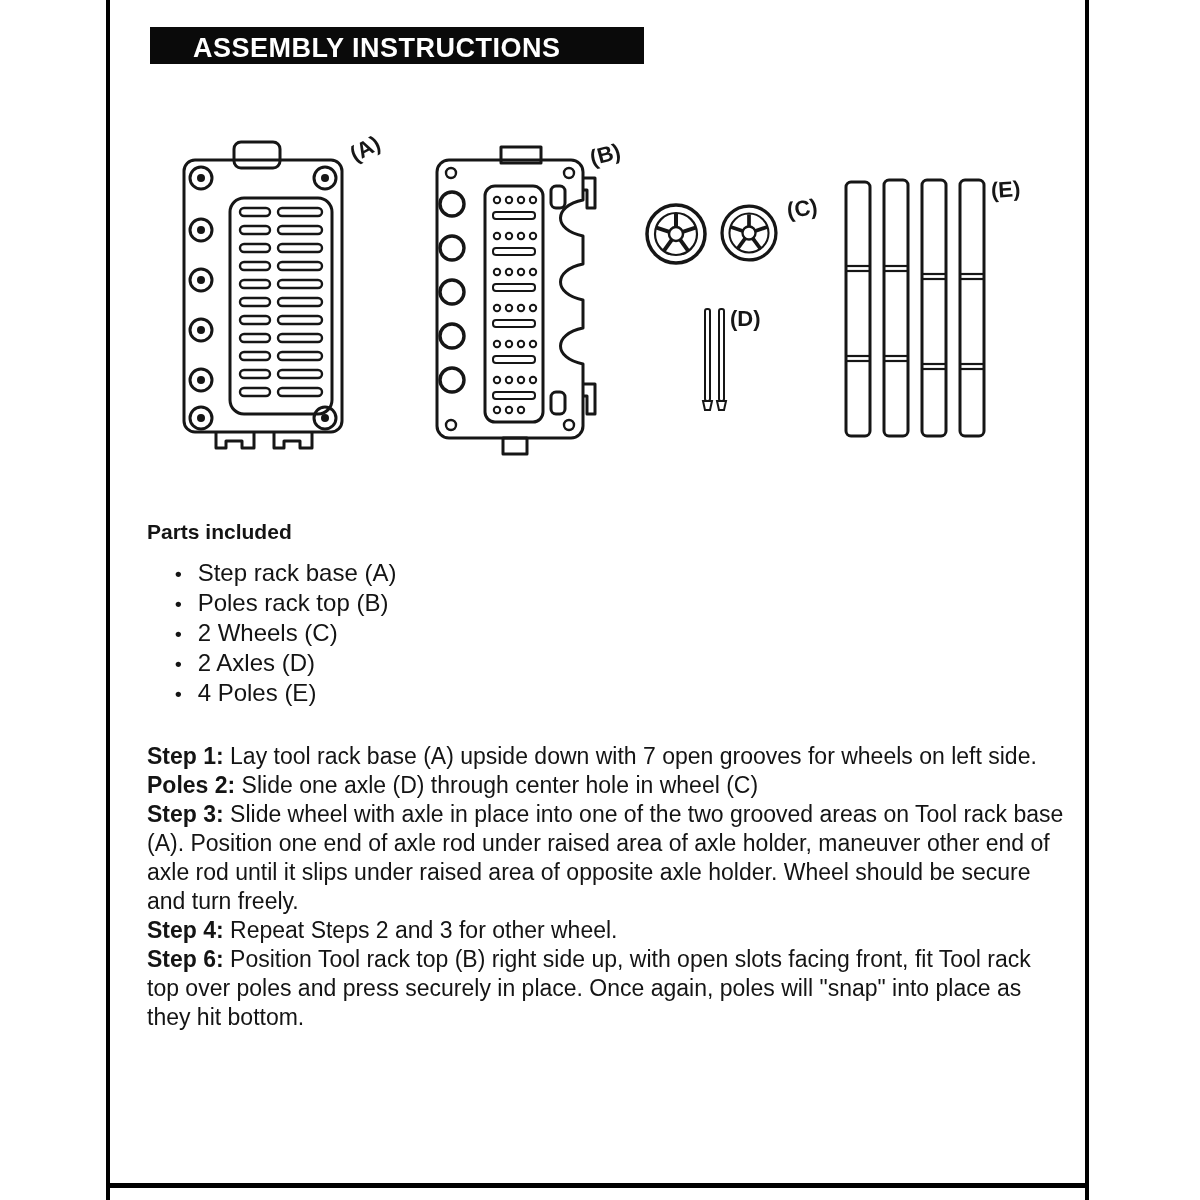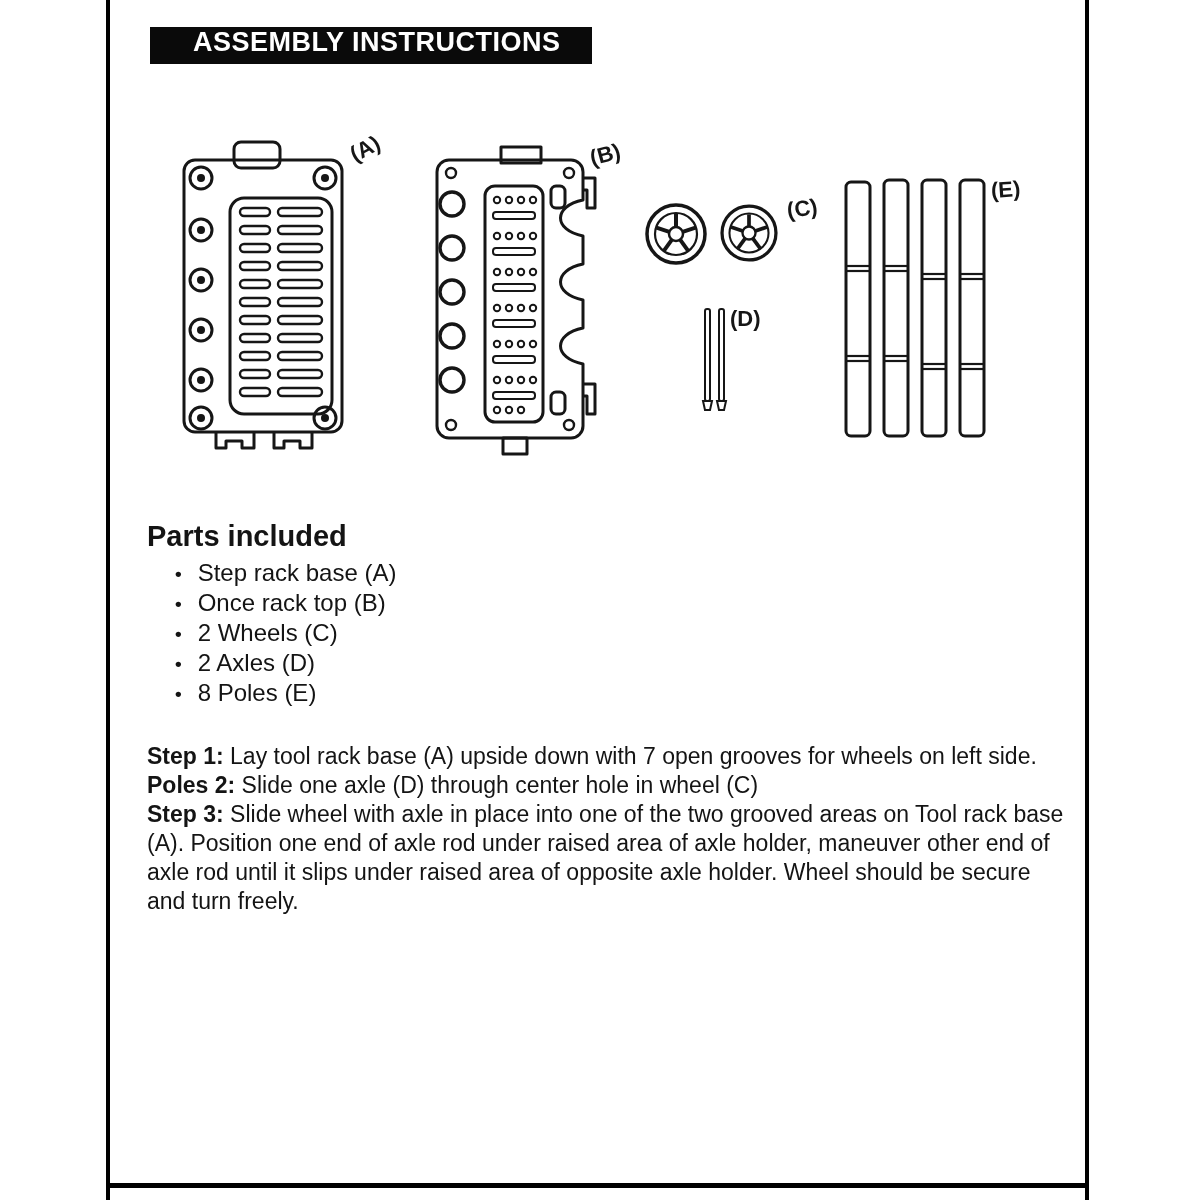--- a/index.html
+++ b/index.html
@@ -2,28 +2,28 @@
 <html><head>
 <meta charset="utf-8">
 <style>
   html,body{margin:0;padding:0;background:#fff;}
   .page{
     position:relative;width:1200px;height:1200px;background:#ffffff;
     font-family:"Liberation Sans",sans-serif;color:#141414;overflow:hidden;
   }
   .vline,.hline{position:absolute;background:#000;}
   .header-bar{
-    position:absolute;left:150px;top:27px;width:442px;height:37px;
-    background:#0a0a0a;color:#ffffff;display:flex;align-items:flex-start;
+    position:absolute;left:150px;top:27px;width:494px;height:37px;
+    background:#0a0a0a;color:#ffffff;display:flex;align-items:flex-end;
     padding-left:43px;box-sizing:border-box;
     font-weight:bold;font-size:27px;letter-spacing:0.5px;
   }
   .part{position:absolute;}
   .plabel{position:absolute;font-size:22px;font-weight:600;color:#161616;}
-  .parts-heading{position:absolute;left:147px;top:520px;font-size:29px;font-weight:bold;}
+  .parts-heading{position:absolute;left:147px;top:520px;font-size:21px;font-weight:bold;}
   .parts-list{position:absolute;left:175px;top:558px;font-size:24px;}
   .li{display:flex;align-items:center;gap:16px;height:30px;}
   .bullet{font-size:19px;line-height:1;font-weight:bold;}
   .steps{position:absolute;left:147px;top:742px;width:922px;font-size:23px;line-height:29px;}
   .steps p{margin:0;}
   .steps b{font-weight:bold;}
 </style>
 </head>
 <body>
 
@@ -211,35 +211,37 @@
 
   <div class="parts-heading">Parts included</div>
 
   <div class="parts-list">
     <div class="li">
       <span class="bullet">•</span>
       <span>Step rack base (A)</span>
     </div>
     <div class="li">
       <span class="bullet">•</span>
-      <span>Once rack top (B)</span>
+      <span>Poles rack top (B)</span>
     </div>
     <div class="li">
       <span class="bullet">•</span>
       <span>2 Wheels (C)</span>
     </div>
     <div class="li">
       <span class="bullet">•</span>
       <span>2 Axles (D)</span>
     </div>
     <div class="li">
       <span class="bullet">•</span>
-      <span>8 Poles (E)</span>
+      <span>4 Poles (E)</span>
     </div>
   </div>
 
   <div class="steps">
     <p class="step"><b>Step 1:</b> <span>Lay tool rack base (A) upside down with 7 open grooves for wheels on left side.</span></p>
     <p class="step"><b>Poles 2:</b> <span>Slide one axle (D) through center hole in wheel (C)</span></p>
     <p class="step"><b>Step 3:</b> <span>Slide wheel with axle in place into one of the two grooved areas on Tool rack base (A). Position one end of axle rod under raised area of axle holder, maneuver other end of axle rod until it slips under raised area of opposite axle holder. Wheel should be secure and turn freely.</span></p>
+    <p class="step"><b>Step 4:</b> <span>Repeat Steps 2 and 3 for other wheel.</span></p>
+    <p class="step"><b>Step 6:</b> <span>Position Tool rack top (B) right side up, with open slots facing front, fit Tool rack top over poles and press securely in place. Once again, poles will "snap" into place as they hit bottom.</span></p>
   </div>
 
 </div>
 
 </body></html>

